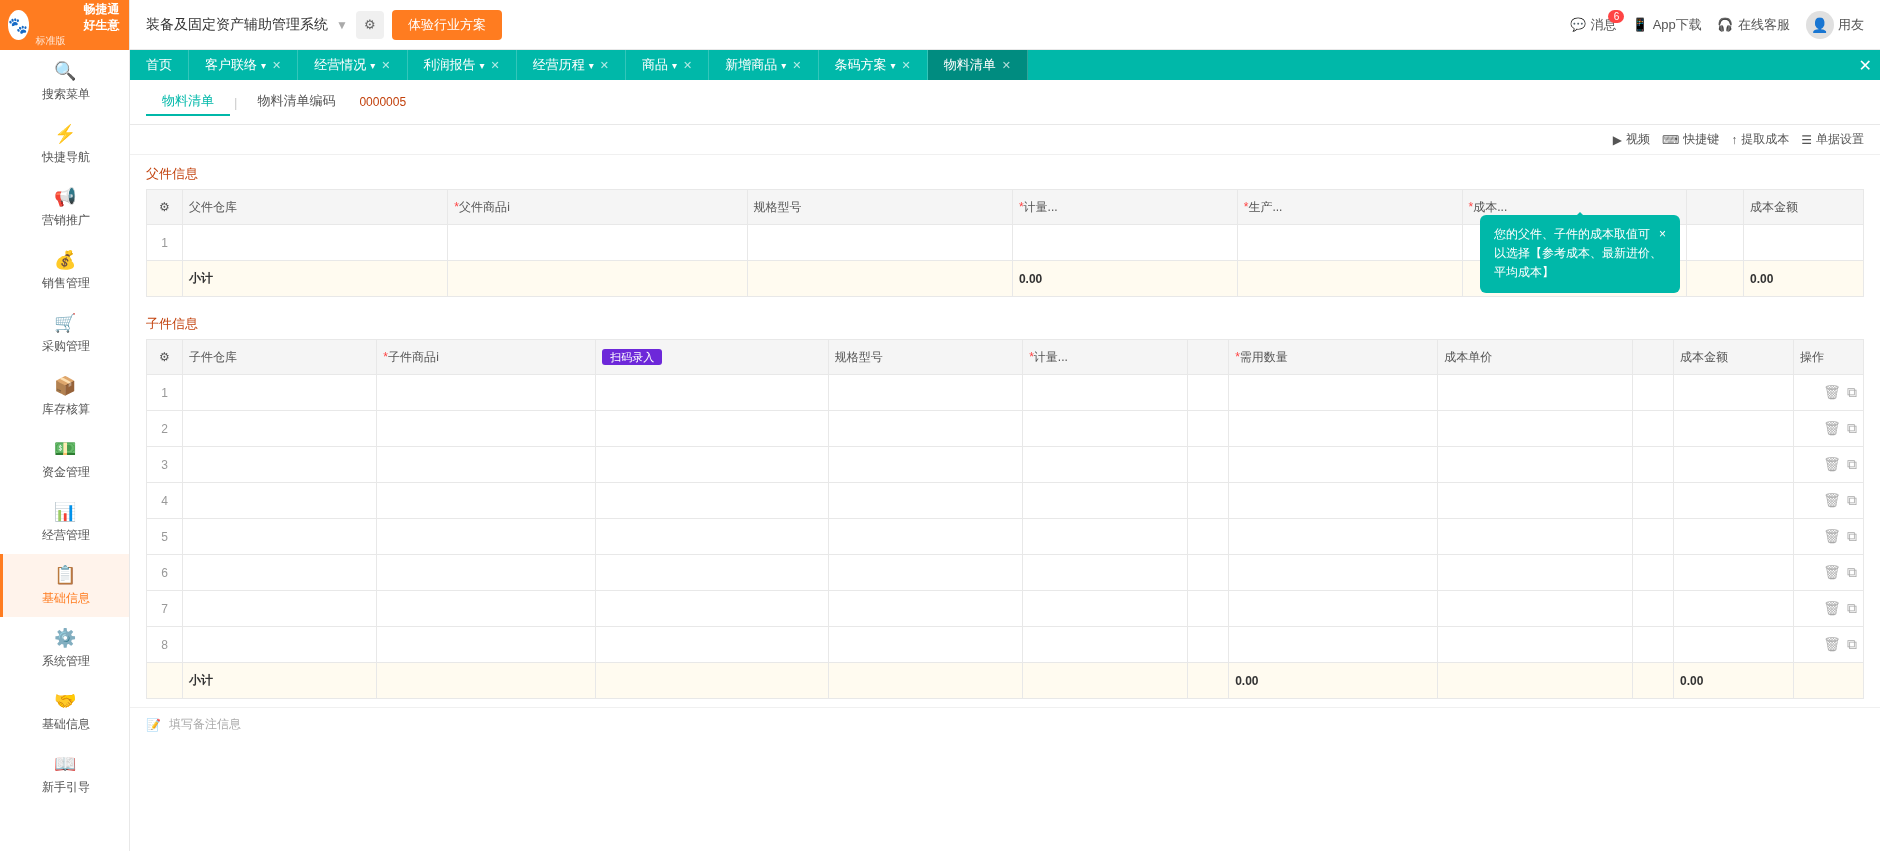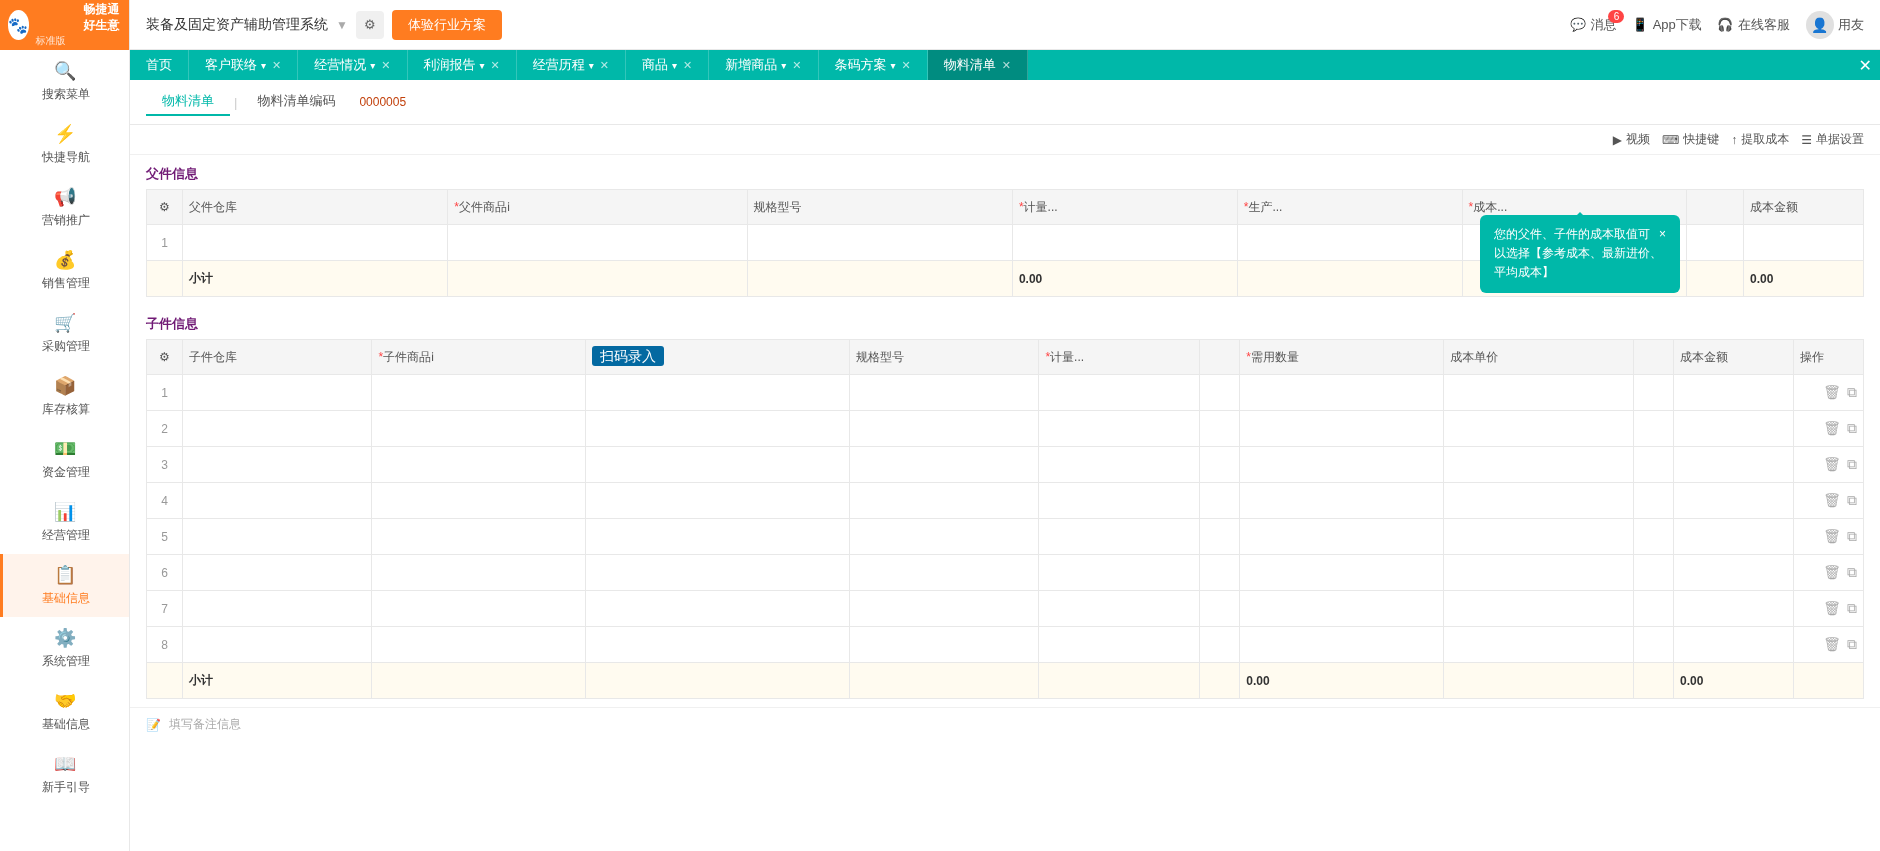--- a/index.html
+++ b/index.html
@@ -183,22 +183,22 @@
       gap: 4px;
       font-size: 12px;
       color: #555;
       cursor: pointer;
     }
 
     
     .section { padding: 0 16px 8px; }
     .section-title {
       font-size: 13px;
-      font-weight: bold;
-      color: #701a75;
+      font-weight: normal;
+      color: #c2410c;
       padding: 10px 0 6px;
     }
 
     
     .data-table {
       width: 100%;
       border-collapse: collapse;
       font-size: 12px;
     }
     .data-table th {
@@ -229,25 +229,25 @@
       color: #999;
       width: 30px;
     }
     .data-table .subtotal-label { color: #666; }
 
     .settings-col { width: 36px; text-align: center; }
     .gear-th { display: flex; align-items: center; justify-content: center; }
 
     
     .scan-btn {
-      background: #0369a1;
+      background: #6d28d9;
       color: #fff;
       padding: 2px 8px;
       border-radius: 3px;
-      font-size: 14px;
+      font-size: 11px;
       cursor: pointer;
     }
 
     
     .action-icons {
       display: flex;
       gap: 6px;
       justify-content: flex-end;
     }
     .action-icon {

